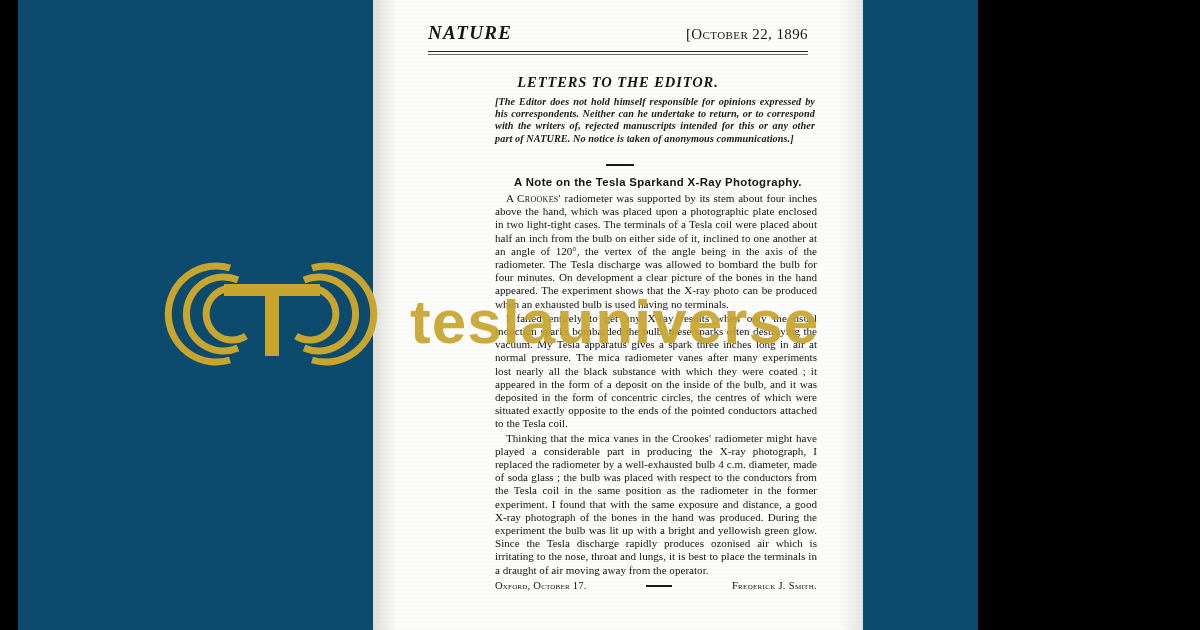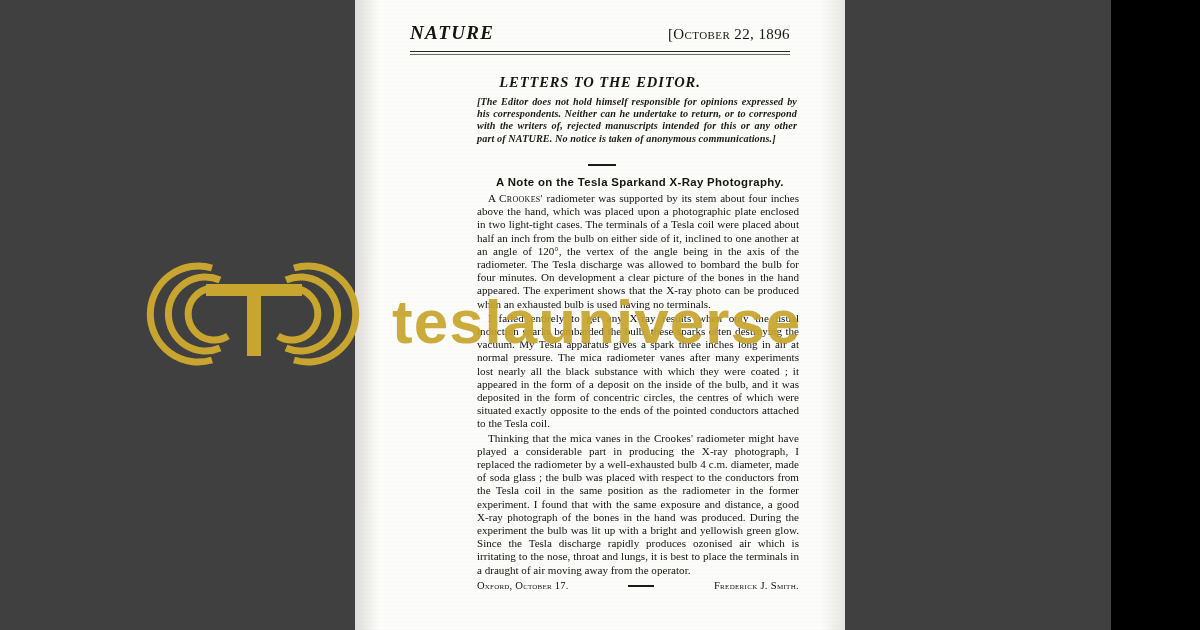--- a/index.html
+++ b/index.html
@@ -2,25 +2,26 @@
 <html><head>
 <meta charset="utf-8">
 <style>
   html, body {
     margin: 0;
     padding: 0;
     background: #000000;
   }
   #stage {
     position: relative;
-    width: 1111px;
-    height: 630px;
-    background: #404040;
+    width: 960px;
+    height: 630px;
+    background: #0c4a6e;
     overflow: hidden;
     font-family: "Liberation Serif", serif;
+    margin-left: 18px;
   }
   
   #page {
     position: absolute;
     left: 355px;
     top: 0;
     width: 490px;
     height: 630px;
     background: #ffffff;
     overflow: hidden;

